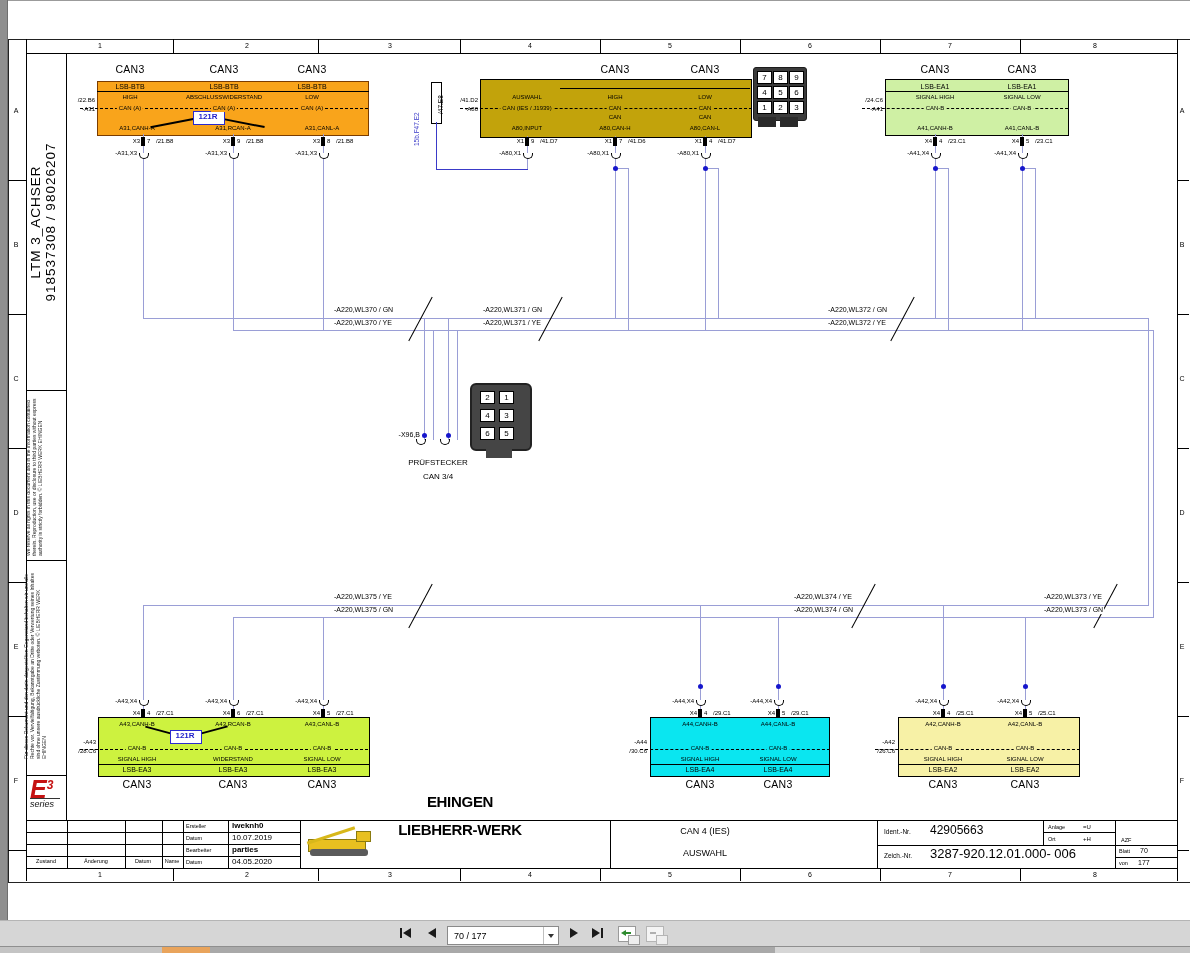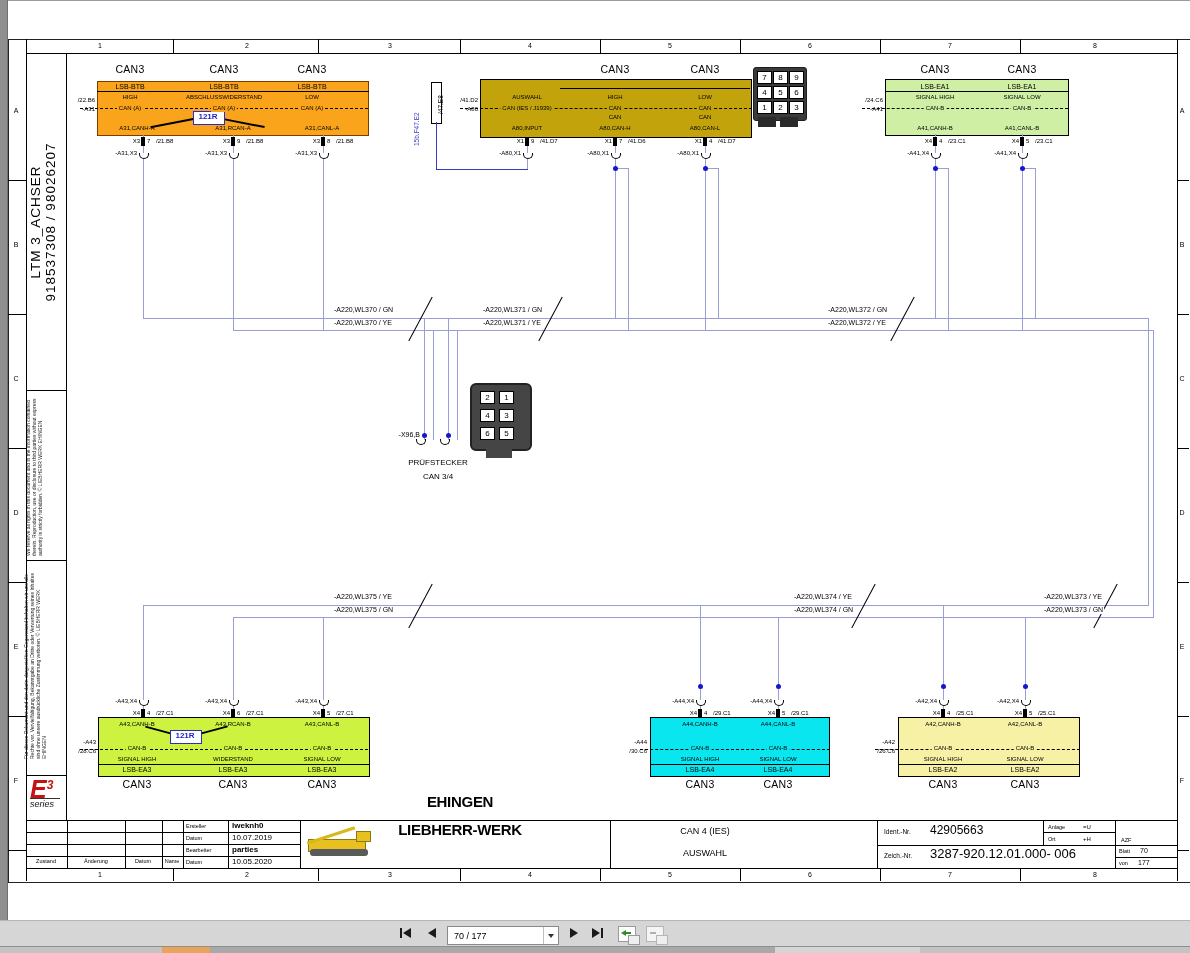--- a/index.html
+++ b/index.html
@@ -129,21 +129,21 @@
     <span class="s c" style="left:88px;top:857px;font-size:5.5px">Änderung</span>
     <span class="s c" style="left:135px;top:857px;font-size:5.5px">Datum</span>
     <span class="s c" style="left:164px;top:857px;font-size:5.5px">Name</span>
     <span class="s" style="left:178px;top:822px;font-size:5.5px">Ersteller</span>
     <span class="s" style="left:224px;top:821px;font-size:8px;font-weight:bold">lweknh0</span>
     <span class="s" style="left:178px;top:834px;font-size:5.5px">Datum</span>
     <span class="s" style="left:224px;top:833px;font-size:8px">10.07.2019</span>
     <span class="s" style="left:178px;top:846px;font-size:5.5px">Bearbeiter</span>
     <span class="s" style="left:224px;top:845px;font-size:8px;font-weight:bold">parties</span>
     <span class="s" style="left:178px;top:858px;font-size:5.5px">Datum</span>
-    <span class="s" style="left:224px;top:857px;font-size:8px">10.05.2020</span>
+    <span class="s" style="left:224px;top:857px;font-size:8px">04.05.2020</span>
 
     <div class="abs" style="left:300px;top:838px;width:56px;height:11px;background:#e8c020;border:1px solid #8a7a10"></div>
     <div class="abs" style="left:348px;top:830px;width:13px;height:9px;background:#e8c020;border:1px solid #8a7a10"></div>
     <div class="abs" style="left:298px;top:833px;width:50px;height:3px;background:#d8b81a;transform:rotate(-18deg)"></div>
     <div class="abs" style="left:302px;top:848px;width:58px;height:7px;background:#5a5a5a;border-radius:3px"></div>
     <span class="s c" style="left:452px;top:821px;font-size:15px;font-weight:900;letter-spacing:-.3px">LIEBHERR-WERK</span>
     <span class="s c" style="left:452px;top:793px;font-size:15px;font-weight:900;letter-spacing:-.3px">EHINGEN</span>
 
     <span class="s c" style="left:697px;top:826px;font-size:9px">CAN 4 (IES)</span>
     <span class="s c" style="left:697px;top:848px;font-size:9px">AUSWAHL</span>

